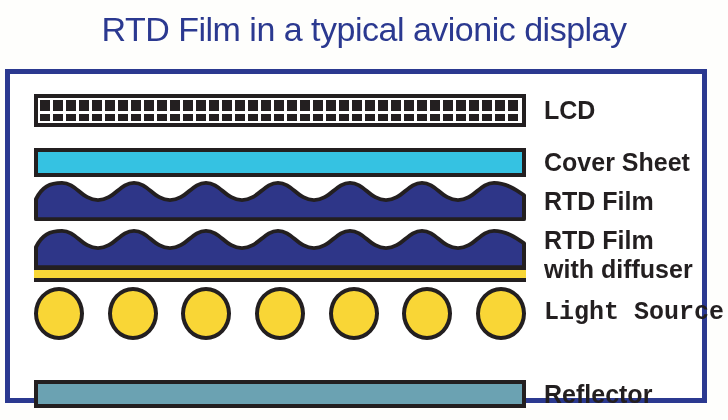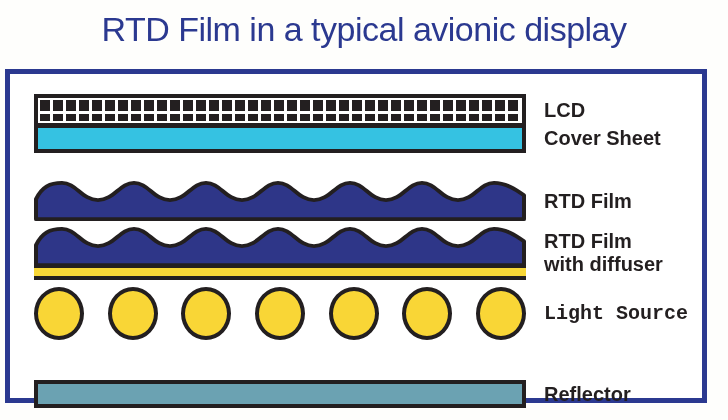--- a/index.html
+++ b/index.html
@@ -28,31 +28,31 @@
     border: 5px solid var(--box-border-navy, #2B3990);
     background: #fff;
   }
   .row {
     position: absolute;
     left: 24px;
     display: flex;
     align-items: center;
   }
   .row-lcd        { top: 20px; }
-  .row-cover      { top: 50px; }
+  .row-cover      { top: 74px; }
   .row-film       { top: 106px; }
   .row-diffuser   { top: 152px; }
   .row-lights     { top: 213px; font-family: Liberation Mono, monospace; }
   .row-reflector  { top: 273px; margin-top: 33px; }
 
   .shape-col { width: 492px; flex: none; }
 
   .label {
     margin-left: 18px;
-    font-size: 20px;
+    font-size: 25px;
     font-weight: 700;
     line-height: 1.15;
     color: var(--label-black, #231F20);
     white-space: nowrap;
   }
 
   
   .lcd {
     box-sizing: border-box;
     width: 492px; height: 33px;

